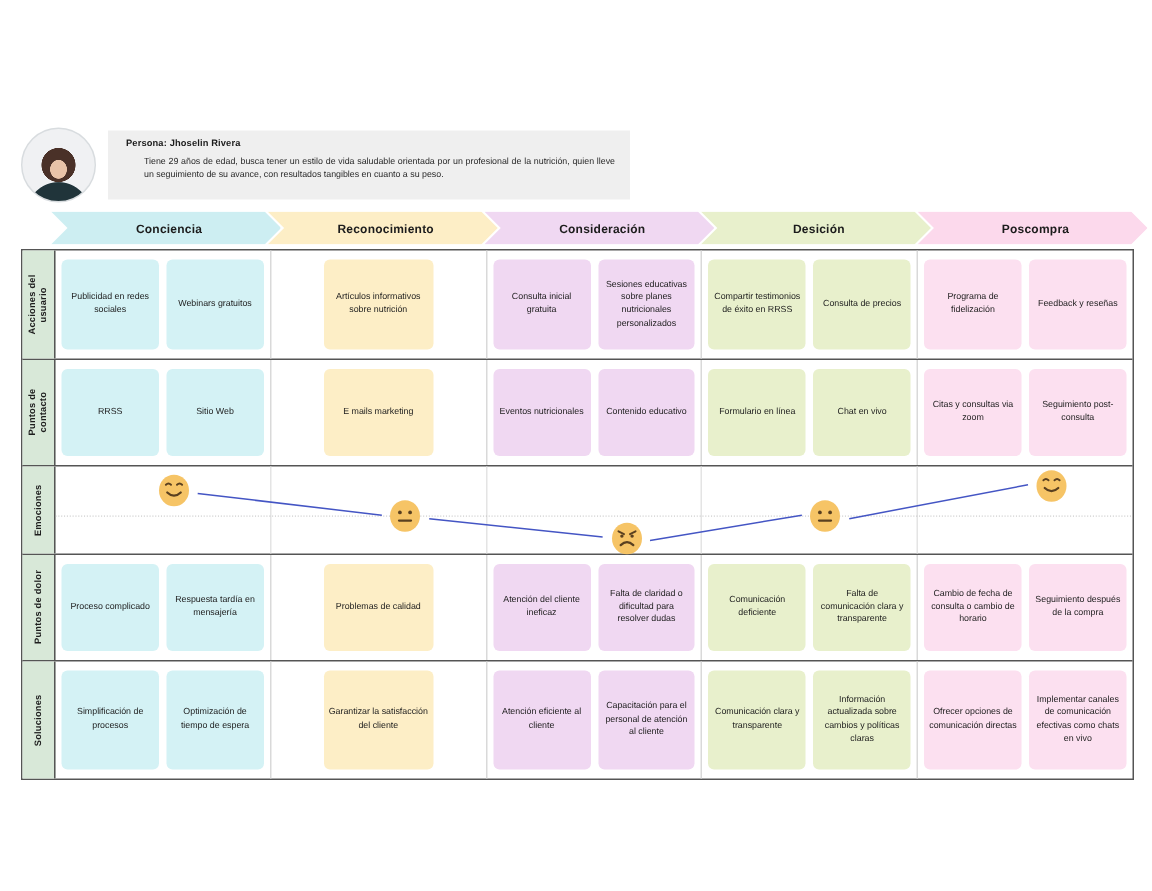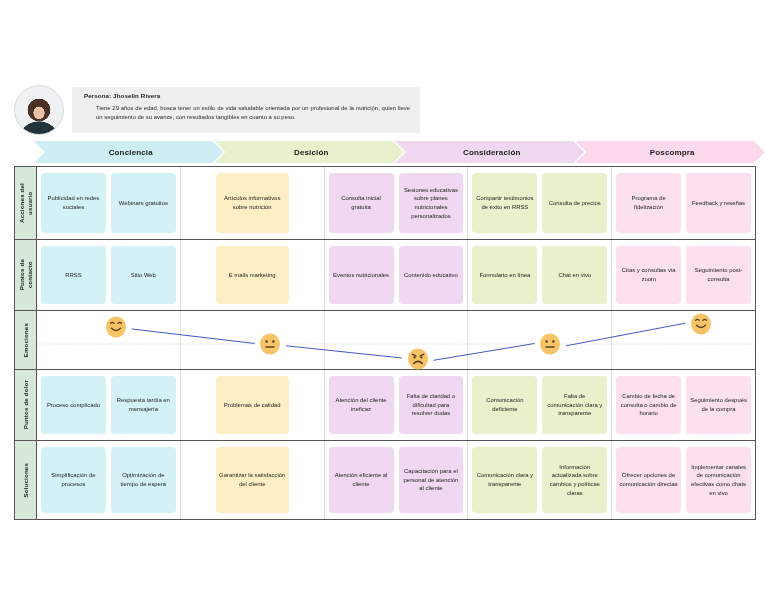--- a/index.html
+++ b/index.html
@@ -178,25 +178,28 @@
     <div class="persona-box">
       <div class="persona-title">Persona: Jhoselin Rivera</div>
       <div class="persona-desc">Tiene 29 años de edad, busca tener un estilo de vida saludable orientada por un profesional de la nutrición, quien lleve un seguimiento de su avance, con resultados tangibles en cuanto a su peso.</div>
     </div>
   </div>
 
   <div class="phases" id="phases">
       <div class="phase" style="background: rgb(205, 238, 242); z-index: 10;">
         <span class="phase-label">Conciencia</span>
       </div>
+      <div class="phase" style="background: rgb(253, 238, 198); z-index: 9;">
+        <span class="phase-label">Reconocimiento</span>
+      </div>
+      <div class="phase" style="background: rgb(240, 216, 242); z-index: 8;">
+        <span class="phase-label">Consideración</span>
+      </div>
       <div class="phase" style="background: rgb(232, 240, 204); z-index: 7;">
         <span class="phase-label">Desición</span>
-      </div>
-      <div class="phase" style="background: rgb(240, 216, 242); z-index: 8;">
-        <span class="phase-label">Consideración</span>
       </div>
       <div class="phase" style="background: rgb(252, 217, 236); z-index: 6; text-align: right;">
         <span class="phase-label">Poscompra</span>
       </div>
     </div>
 
   <div class="grid" id="grid">
       <div class="row row-actions">
         <div class="rowlabel">
           <span>Acciones del

